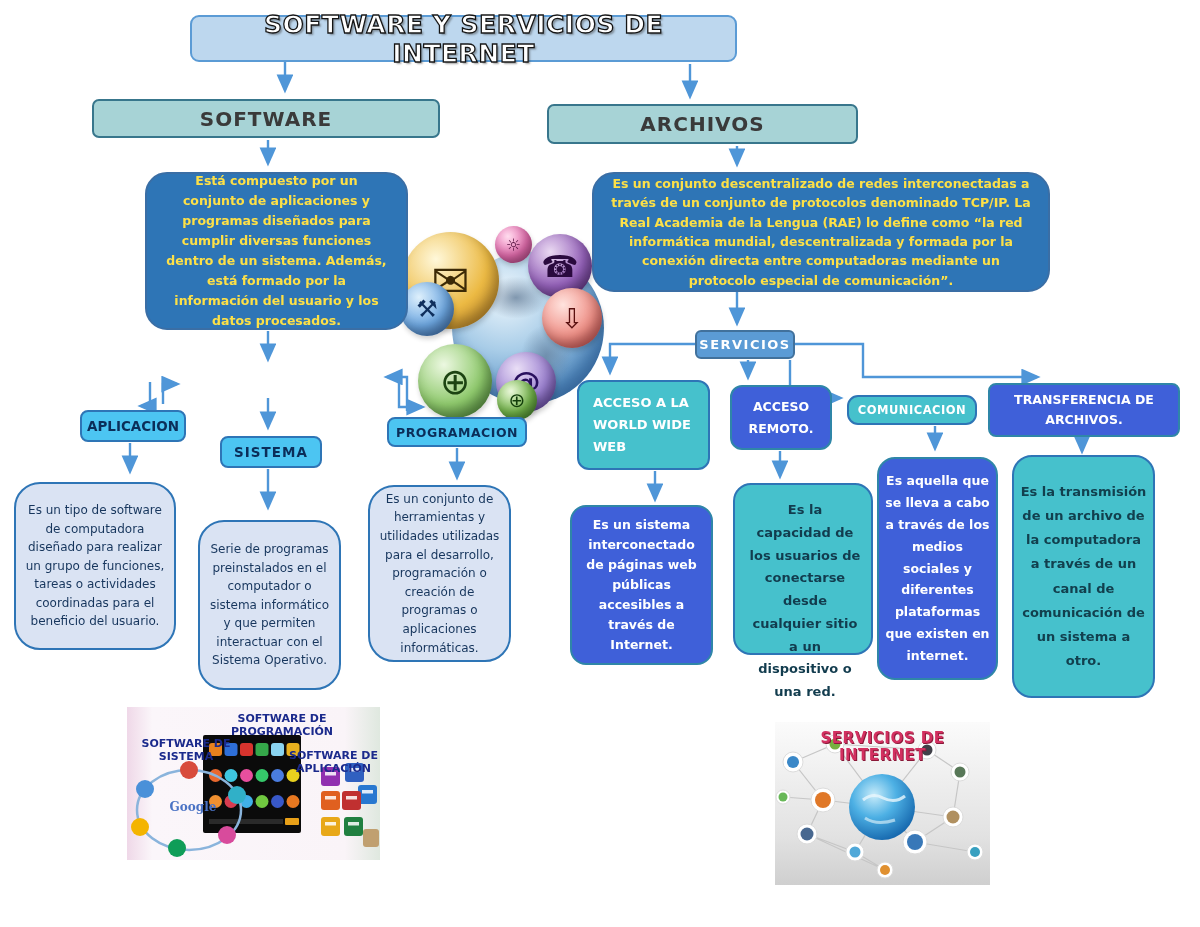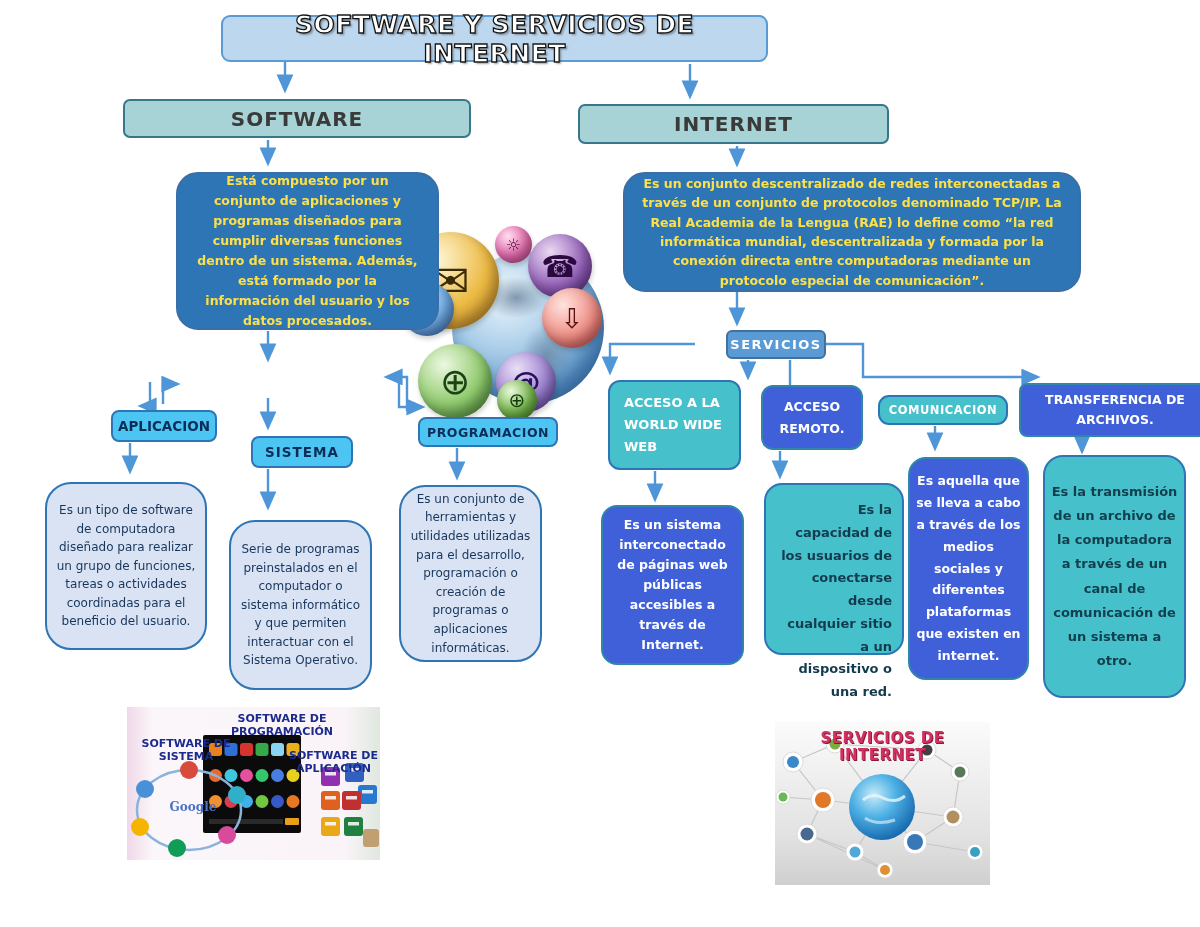--- a/index.html
+++ b/index.html
@@ -2,21 +2,21 @@
 <html><head>
 <meta charset="utf-8">
 <style>
   html,body{margin:0;padding:0;background:#ffffff;}
   body{font-family:"DejaVu Sans","Liberation Sans",sans-serif;}
   .canvas{position:relative;width:1200px;height:927px;background:#ffffff;overflow:hidden;}
   .abs{position:absolute;box-sizing:border-box;}
   .connectors{position:absolute;left:0;top:0;width:1200px;height:927px;pointer-events:none;z-index:1;}
 
   
-  .box{position:absolute;box-sizing:border-box;display:flex;align-items:center;justify-content:center;text-align:center;z-index:2;margin-left:31px;}
+  .box{position:absolute;box-sizing:border-box;display:flex;align-items:center;justify-content:center;text-align:center;z-index:2;}
 
   .title-box{left:190px;top:15px;width:547px;height:47px;background:#bdd7ee;border:2px solid #5b9bd5;border-radius:9px;
     font-size:25px;font-weight:800;letter-spacing:.5px;color:#ffffff;
     -webkit-text-stroke:1.3px #141414;text-shadow:2px 2px 2px rgba(60,60,60,.45);}
 
   .hdr{background:#a7d3d6;border:2.5px solid #38768c;border-radius:7px;color:#3a3a3a;font-size:20px;letter-spacing:1px;font-weight:600;}
   .hdr-software{left:92px;top:99px;width:348px;height:39px;}
   .hdr-internet{left:547px;top:104px;width:311px;height:40px;}
 
   .desc-dark{background:#2e75b6;border:2px solid #3a6ea5;border-radius:22px;color:#fde047;font-weight:700;font-size:12.5px;line-height:1.6;padding:12px 16px;}
@@ -38,21 +38,21 @@
   .servicios-box{left:695px;top:330px;width:100px;height:29px;background:#5b9bd5;border:2px solid #41719c;border-radius:6px;color:#fff;font-size:13px;letter-spacing:1.5px;font-weight:600;}
 
   .teal{background:#46c1cc;border:2.5px solid #2e75b6;color:#fff;}
   .royal{background:#3f60d9;border:2.5px solid #2f86a8;color:#fff;}
   .www-label{left:577px;top:380px;width:133px;height:90px;border-radius:12px;font-size:13px;font-weight:800;line-height:1.7;justify-content:flex-start;text-align:left;padding-left:14px;}
   .remoto-label{left:730px;top:385px;width:102px;height:65px;border-radius:12px;font-size:12.5px;font-weight:800;line-height:1.7;}
   .comunicacion-label{left:847px;top:395px;width:130px;height:30px;border-radius:11px;font-size:11.5px;font-weight:600;letter-spacing:.5px;}
   .transferencia-label{left:988px;top:383px;width:192px;height:54px;border-radius:8px;font-size:12.5px;font-weight:800;line-height:1.6;}
 
   .www-desc{left:570px;top:505px;width:143px;height:160px;border-radius:16px;font-size:12.5px;font-weight:800;line-height:1.6;padding:6px 6px;}
-  .remoto-desc{left:733px;top:483px;width:140px;height:172px;border-radius:18px;color:#123c4e;font-size:13px;font-weight:600;line-height:1.75;text-align:right;justify-content:flex-start;align-items:flex-start;padding:14px 10px 10px 14px;}
+  .remoto-desc{left:733px;top:483px;width:140px;height:172px;border-radius:18px;color:#123c4e;font-size:13px;font-weight:600;line-height:1.75;text-align:center;justify-content:flex-start;align-items:flex-start;padding:14px 10px 10px 14px;}
   .comunicacion-desc{left:877px;top:457px;width:121px;height:223px;border-radius:18px;font-size:12.5px;font-weight:800;line-height:1.75;padding:10px 4px;}
   .transferencia-desc{left:1012px;top:455px;width:143px;height:243px;border-radius:20px;color:#12404e;font-size:13px;font-weight:600;line-height:1.85;padding:10px 6px;}
 
   
   .illus{left:400px;top:224px;width:212px;height:198px;z-index:1;}
   .globe{position:absolute;left:52px;top:28px;width:152px;height:152px;border-radius:50%;
     background:
       radial-gradient(ellipse 46px 30px at 42% 30%, rgba(96,122,150,.75), rgba(96,122,150,0) 70%),
       radial-gradient(ellipse 36px 44px at 62% 68%, rgba(96,122,150,.65), rgba(96,122,150,0) 70%),
       radial-gradient(circle at 35% 28%, #eef7fd, #a9cde8 38%, #5b93c6 72%, #3a6da3);
@@ -112,21 +112,21 @@
       <path d="M655,471 V499" marker-end="url(#arw)"></path>
       <path d="M780,451 V476" marker-end="url(#arw)"></path>
       <path d="M935,426 V448" marker-end="url(#arw)"></path>
       <path d="M1082,438 V451" marker-end="url(#arw)"></path>
     </g>
   </svg>
 
   <div class="box title-box">SOFTWARE Y SERVICIOS DE INTERNET</div>
 
   <div class="box hdr hdr-software">SOFTWARE</div>
-  <div class="box hdr hdr-internet">INTERNET</div>
+  <div class="box hdr hdr-internet">ARCHIVOS</div>
 
   <div class="box desc-dark software-desc">Está compuesto por un conjunto de aplicaciones y programas diseñados para cumplir diversas funciones dentro de un sistema. Además, está formado por la información del usuario y los datos procesados.</div>
   <div class="box desc-dark internet-desc">Es un conjunto descentralizado de redes interconectadas a través de un conjunto de protocolos denominado TCP/IP. La Real Academia de la Lengua (RAE) lo define como “la red informática mundial, descentralizada y formada por la conexión directa entre computadoras mediante un protocolo especial de comunicación”.</div>
 
 
   <div class="box cyan aplicacion-box">APLICACION</div>
   <div class="box cyan sistema-box">SISTEMA</div>
   <div class="box cyan programacion-box">PROGRAMACION</div>
 
   <div class="box lavender apl-desc">Es un tipo de software de computadora diseñado para realizar un grupo de funciones, tareas o actividades coordinadas para el beneficio del usuario.</div>

